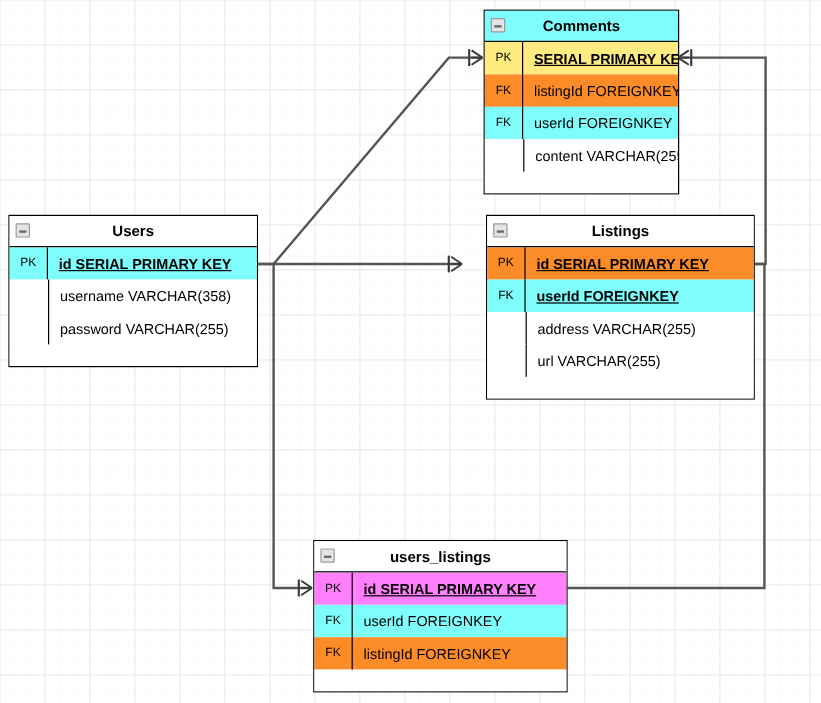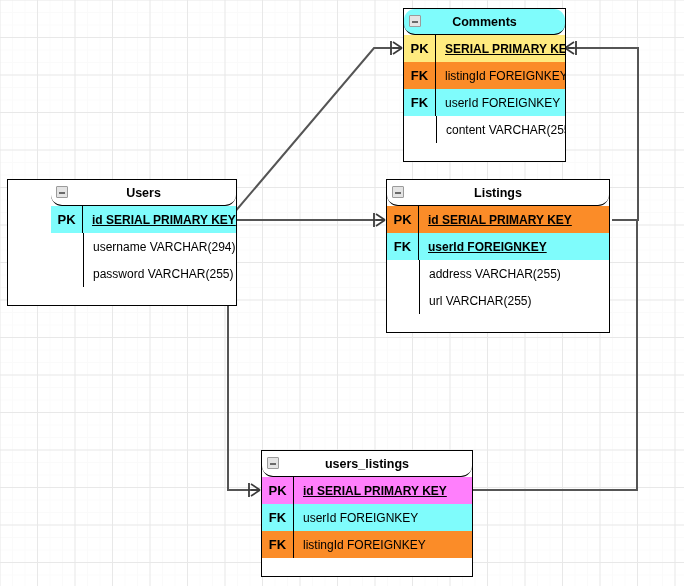--- a/index.html
+++ b/index.html
@@ -43,21 +43,20 @@
     height:26px;
     line-height:26px;
     text-align:center;
     font-weight:bold;
     font-size:12.5px;
     color:#000;
     background:#ffffff;
     border-bottom:1.6px solid #000000;
     box-sizing:border-box;
     white-space:nowrap;
-    border-radius:11px;
   }
   .ent-header.cyan{background:#7ffcfc;}
   .collapse-icon{
     position:absolute;left:5px;top:6px;
     width:12px;height:12px;
     border:1px solid #9b9b9b;
     background:#e4e4e4;
     box-sizing:border-box;
     border-radius:1px;
   }
@@ -67,21 +66,21 @@
   }
   .row{
     display:flex;
     height:27px;
     box-sizing:border-box;
     font-size:12px;
   }
   .row .key{
     width:32px;flex:0 0 32px;
     display:flex;align-items:center;justify-content:center;
-    font-weight:bold;font-size:13px;color:#000;
+    font-weight:normal;font-size:10px;color:#000;
     box-sizing:border-box;
   }
   .row .key.bordered{border-right:1.4px solid #000;}
   .row .fieldname{
     flex:1 1 auto;
     display:flex;align-items:center;
     padding-left:9px;
     color:#000;
     box-sizing:border-box;
     white-space:nowrap;
@@ -165,41 +164,41 @@
     <div class="key bordered">FK</div>
     <div class="fieldname">userId FOREIGNKEY</div>
   </div>
   <div class="row plain f-white">
     <div class="key"></div>
     <div class="fieldname">content VARCHAR(255)</div>
   </div>
   <div class="spacer"></div>
 </div>
 
-<div class="entity" style="left:7px;top:179px;width:230px;padding-left:43px;">
+<div class="entity" style="left:7px;top:179px;width:208px;">
   <div class="ent-header">
     <span class="collapse-icon"></span>
     <span>Users</span>
   </div>
   <div class="row keyrow f-cyan">
     <div class="key bordered">PK</div>
     <div class="fieldname">id SERIAL PRIMARY KEY</div>
   </div>
   <div class="row plain f-white">
     <div class="key"></div>
-    <div class="fieldname">username VARCHAR(294)</div>
+    <div class="fieldname">username VARCHAR(358)</div>
   </div>
   <div class="row plain f-white">
     <div class="key"></div>
     <div class="fieldname">password VARCHAR(255)</div>
   </div>
   <div class="spacer"></div>
 </div>
 
-<div class="entity" style="left:386px;top:179px;width:224px;">
+<div class="entity" style="left:405px;top:179px;width:224px;">
   <div class="ent-header">
     <span class="collapse-icon"></span>
     <span>Listings</span>
   </div>
   <div class="row keyrow f-orange">
     <div class="key bordered">PK</div>
     <div class="fieldname">id SERIAL PRIMARY KEY</div>
   </div>
   <div class="row keyrow f-cyan">
     <div class="key bordered">FK</div>

